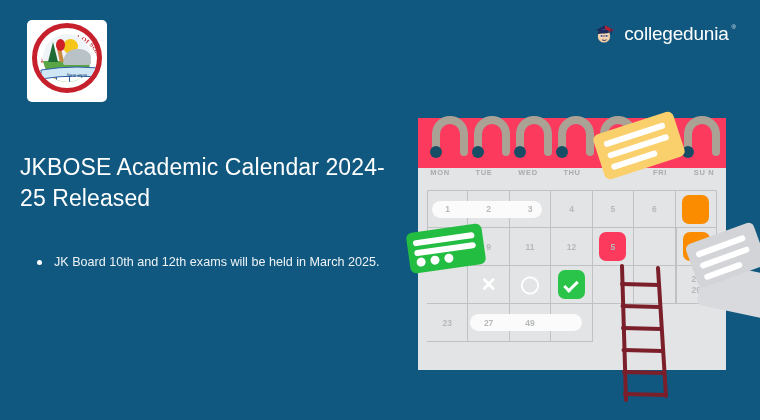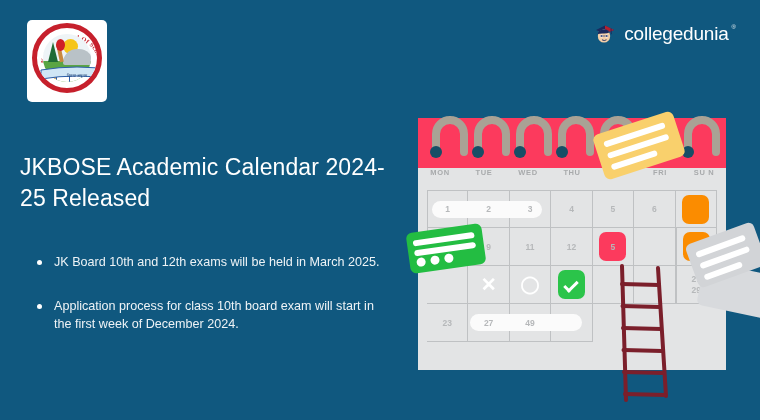--- a/index.html
+++ b/index.html
@@ -313,21 +313,20 @@
       </svg>
     </div>
     <span id="cd-word">collegedunia</span>
     <span id="cd-tm">®</span>
   </div>
 
   <h1 id="headline">JKBOSE Academic Calendar 2024-25 Released</h1>
 
   <ul id="bullets">
     <li>JK Board 10th and 12th exams will be held in March 2025.</li>
-    <li>Application process for class 10th board exam will start in the first week of December 2024.</li>
   </ul>
 
   <div id="calendar">
     <div id="cal-head"></div>
 
     <div id="cal-daynames">
       <span>MON</span>
       <span>TUE</span>
       <span>WED</span>
       <span>THU</span>

